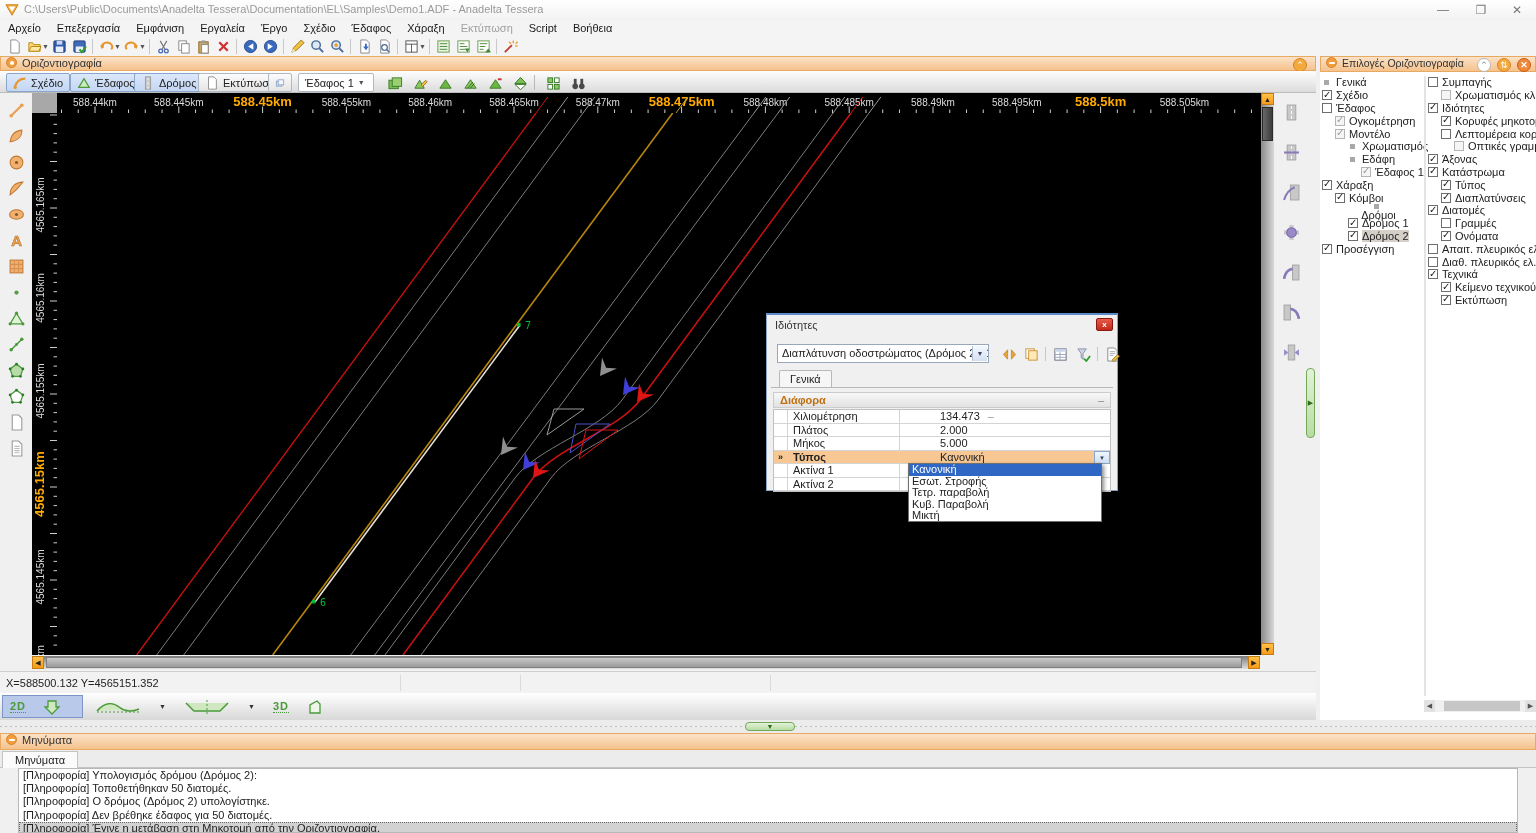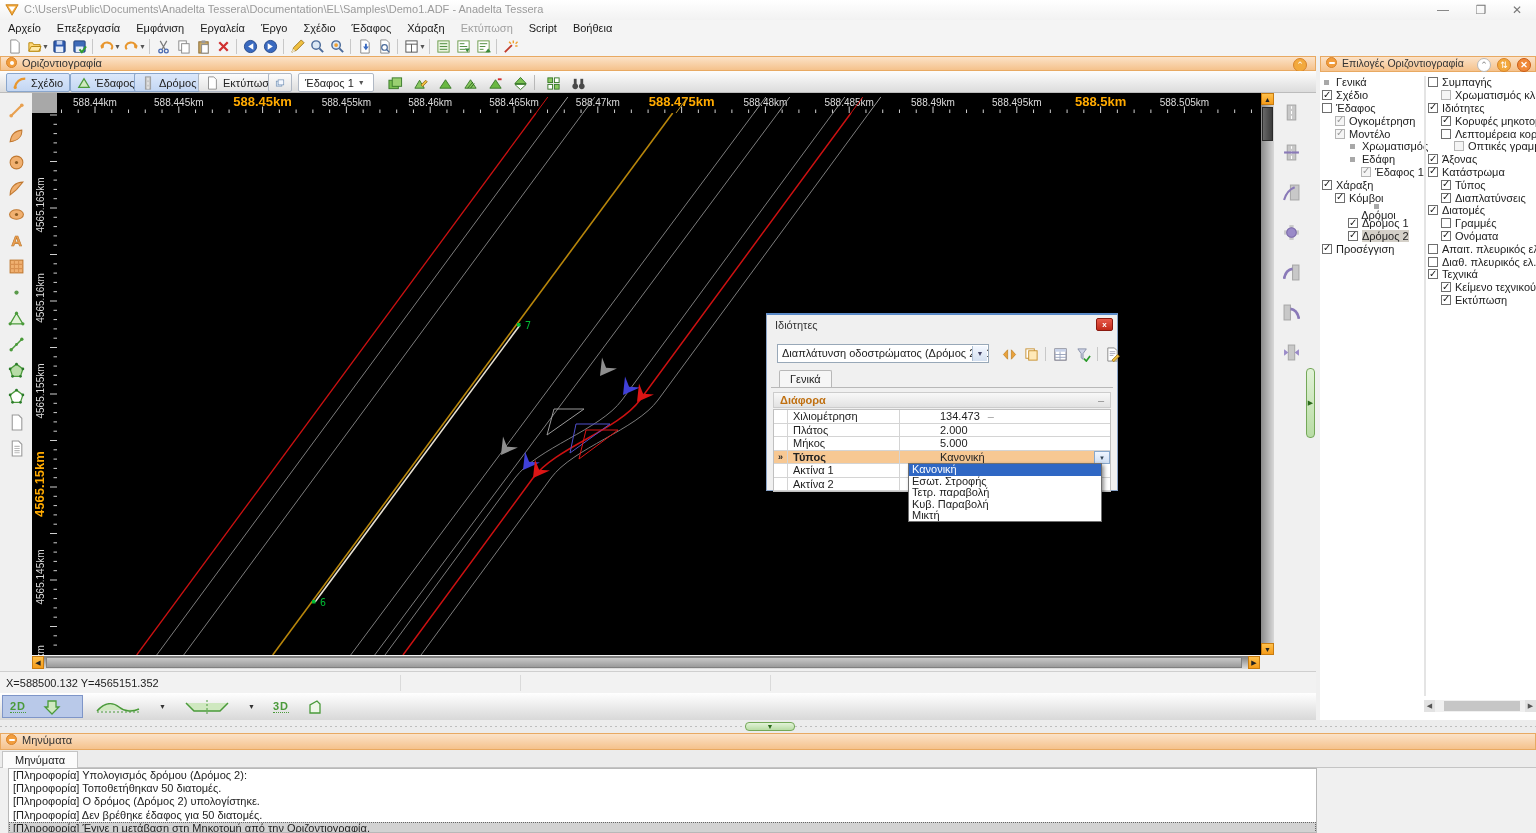--- a/index.html
+++ b/index.html
@@ -67,21 +67,21 @@
 
   
   #hsplit { left:0; top:720px; width:1536px; height:13px; background:#ececec; }
   #hsplit .dots { position:absolute; left:0; top:6px; width:100%; height:1px; background:repeating-linear-gradient(to right,#bdbdbd 0 2px,transparent 2px 5px); }
   .greenpill { background:linear-gradient(#e2f2d8,#b8dca4); border:1px solid #74a858; border-radius:4px; color:#2a6a1a; font-size:7px; display:flex; align-items:center; justify-content:center; }
 
   
   #msg-hdr { left:0; top:733px; width:1536px; height:17px; }
   #msg-tabrow { left:0; top:750px; width:1536px; height:18px; background:#ececec; border-bottom:1px solid #c4c4c4; }
   #msg-tab { position:absolute; left:2px; top:1px; height:17px; padding:0 12px; background:#fbfbfb; border:1px solid #c4c4c4; border-bottom:none; line-height:16px; }
-  #msg-list { left:8px; top:768px; width:1309px; height:65px; background:#fff; border:1px solid #b8b8b8; overflow:hidden; }
+  #msg-list { left:18px; top:768px; width:1500px; height:65px; background:#fff; border:1px solid #b8b8b8; overflow:hidden; }
   .msg-row { height:13.2px; line-height:13.2px; padding-left:4px; white-space:nowrap; }
   .msg-row.sel { background:#d2d2d2; outline:1px dotted #666; outline-offset:-1px; }
 
   
   #opt-panel { left:1320px; top:56px; width:216px; height:664px; background:#fff; }
   #opt-hdr { left:1320px; top:56px; width:216px; height:16px; }
   .tree-col { position:absolute; top:76px; background:#fff; }
   .trow { display:flex; align-items:center; height:12.8px; white-space:nowrap; }
   .cb { width:10px; height:10px; border:1px solid #6e6e6e; background:#fff; position:relative; flex:none; margin-right:4px; }
   .cb.checked::after { content:"✓"; position:absolute; left:0px; top:-2.5px; font-size:10px; color:#1a1a1a; }

